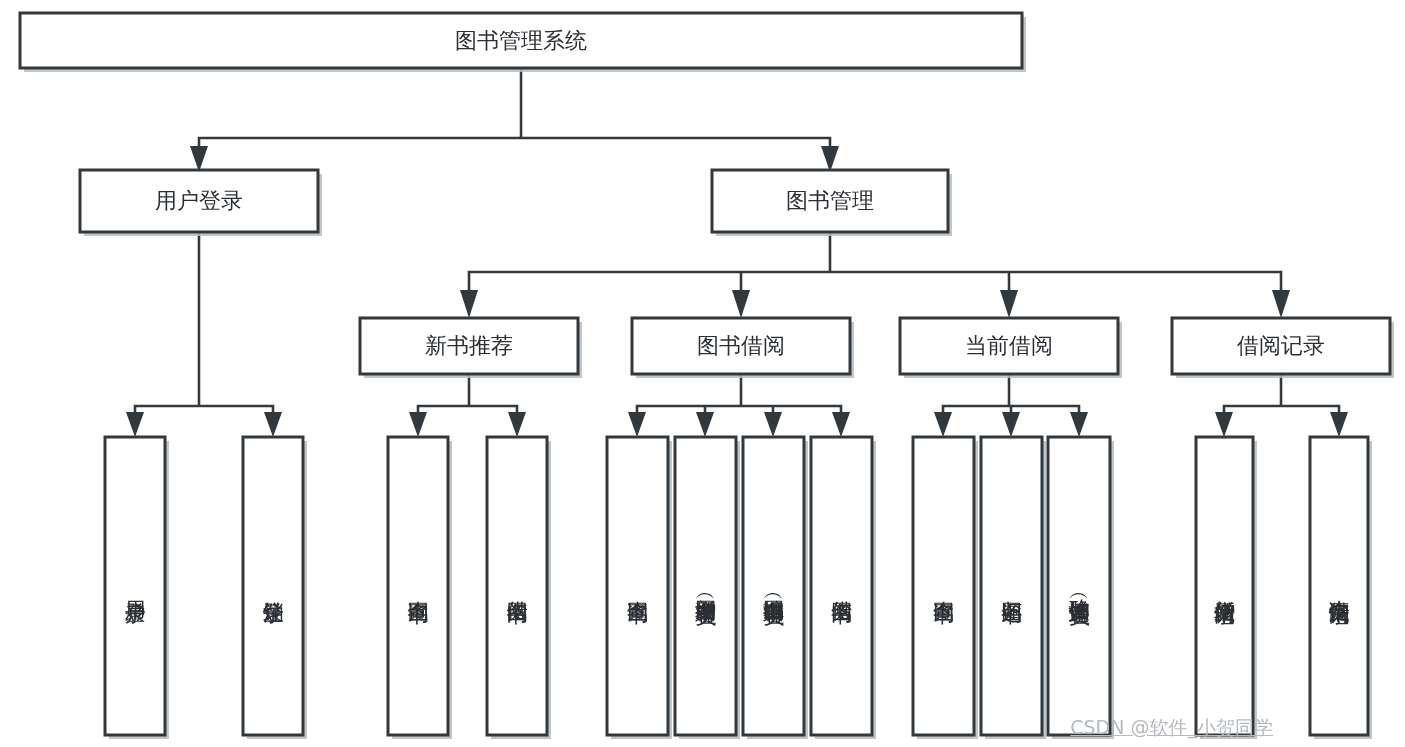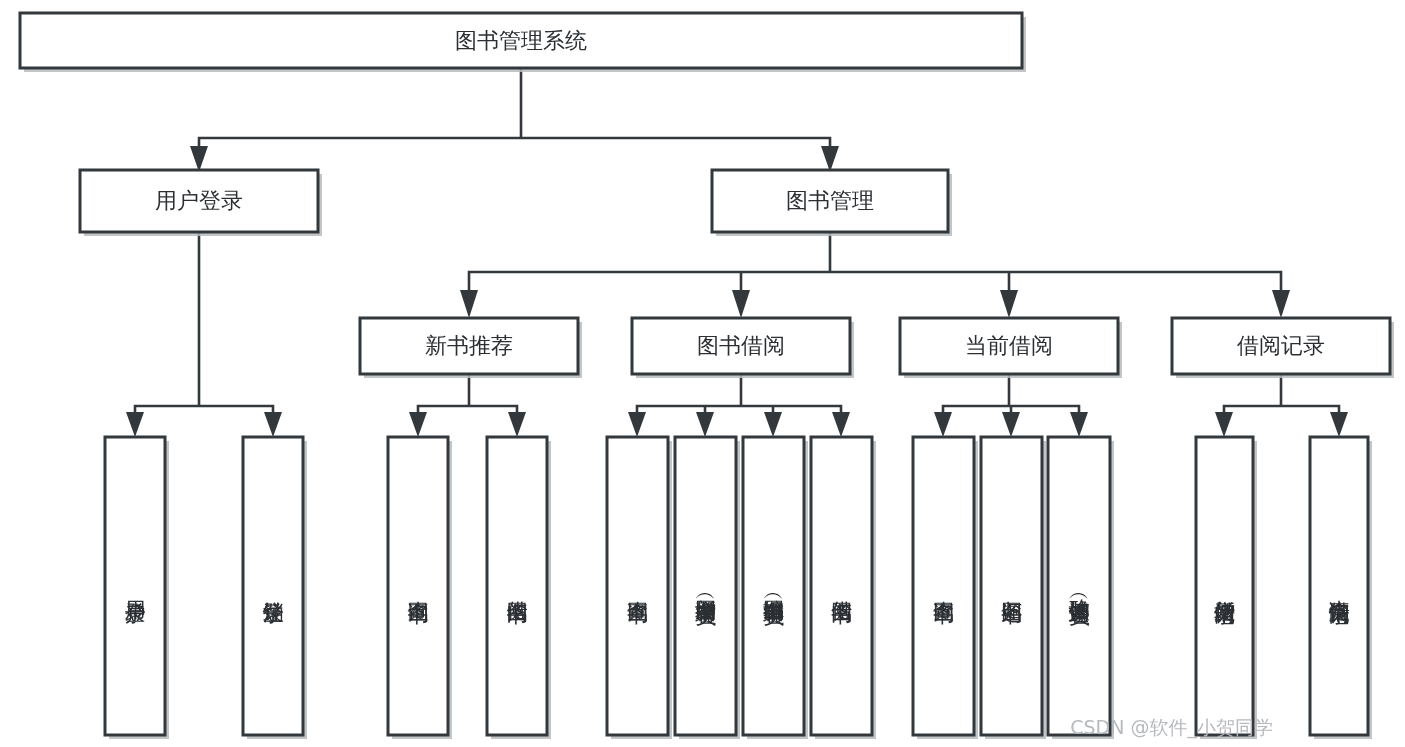--- a/index.html
+++ b/index.html
@@ -71,20 +71,21 @@
   }
   .watermark {
     position: absolute;
     right: 12px;
     bottom: 6px;
     font-family: "DejaVu Sans", "Liberation Sans", sans-serif;
     font-size: 19px;
     color: #b6b9bd;
     white-space: nowrap;
     user-select: none;
+    text-decoration: underline;
   }
 </style>
 </head>
 <body>
 
 <div id="diagram-root">
 
   <svg id="flow" viewBox="0 0 1405 747">
 
     <g>

